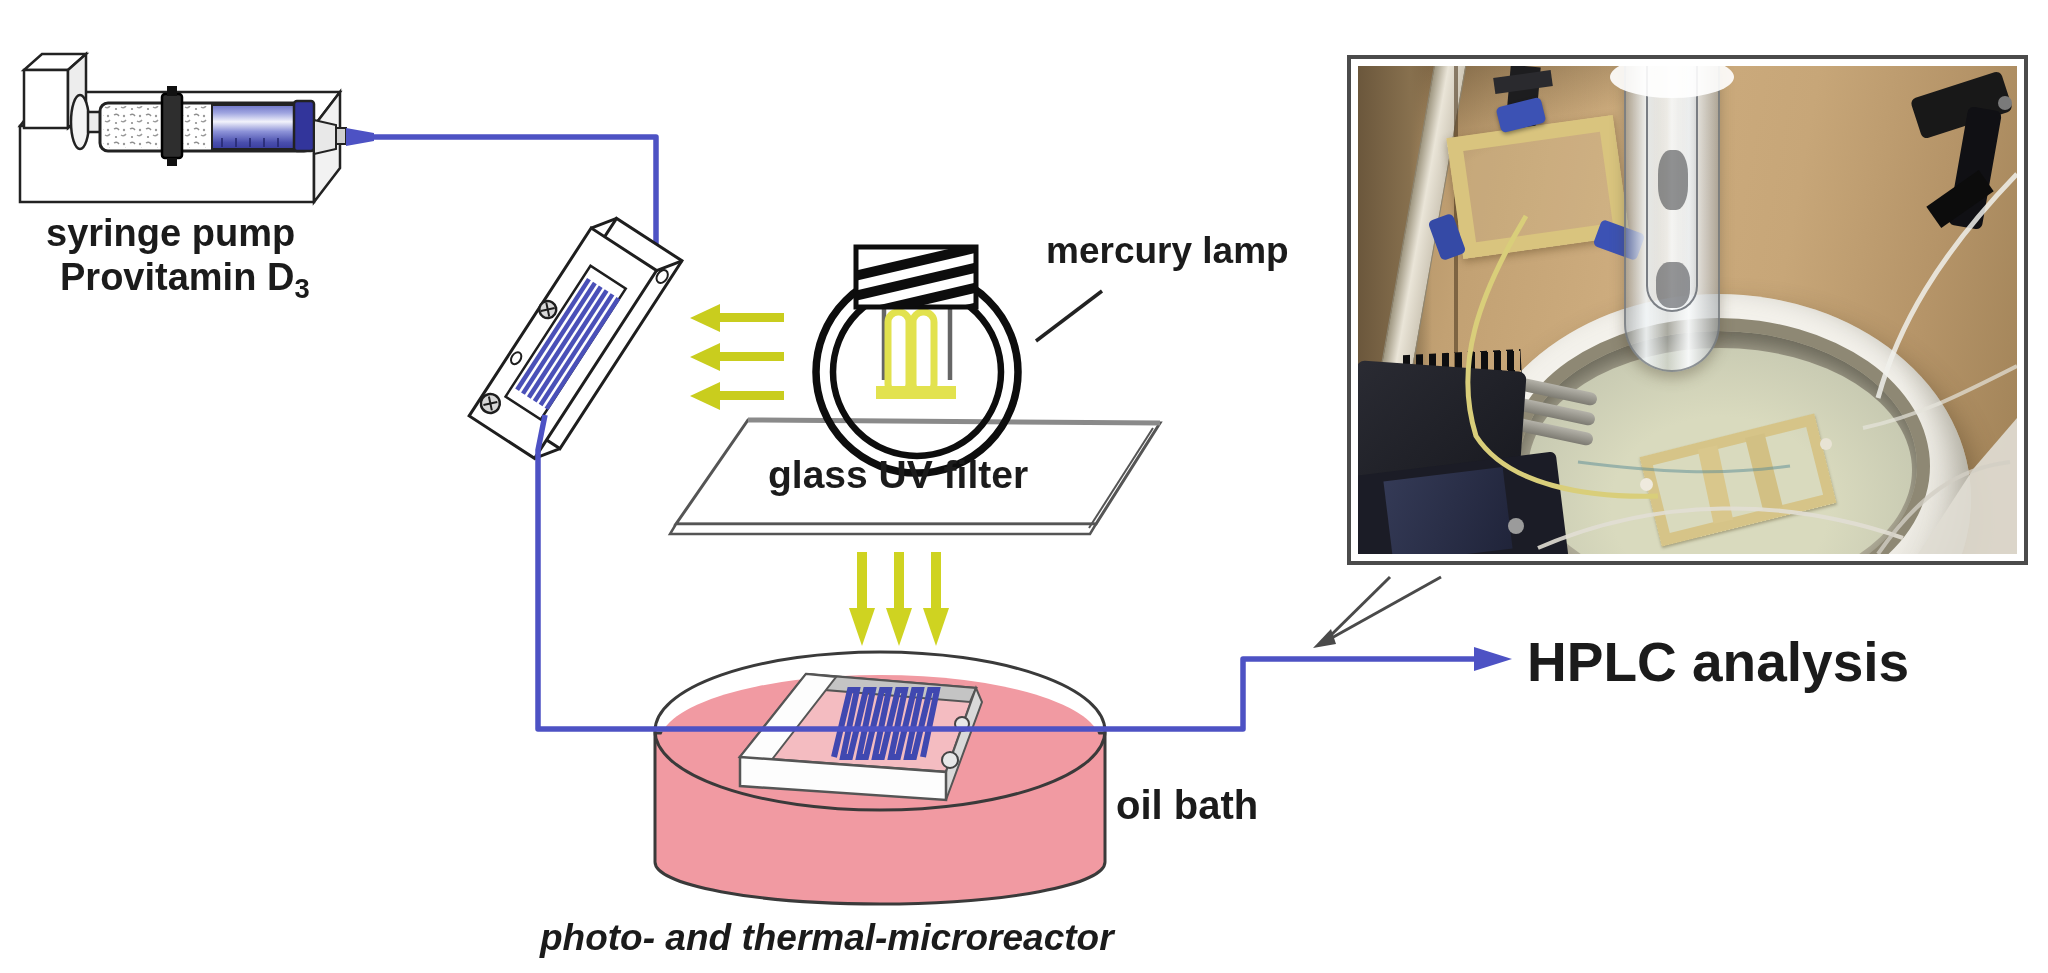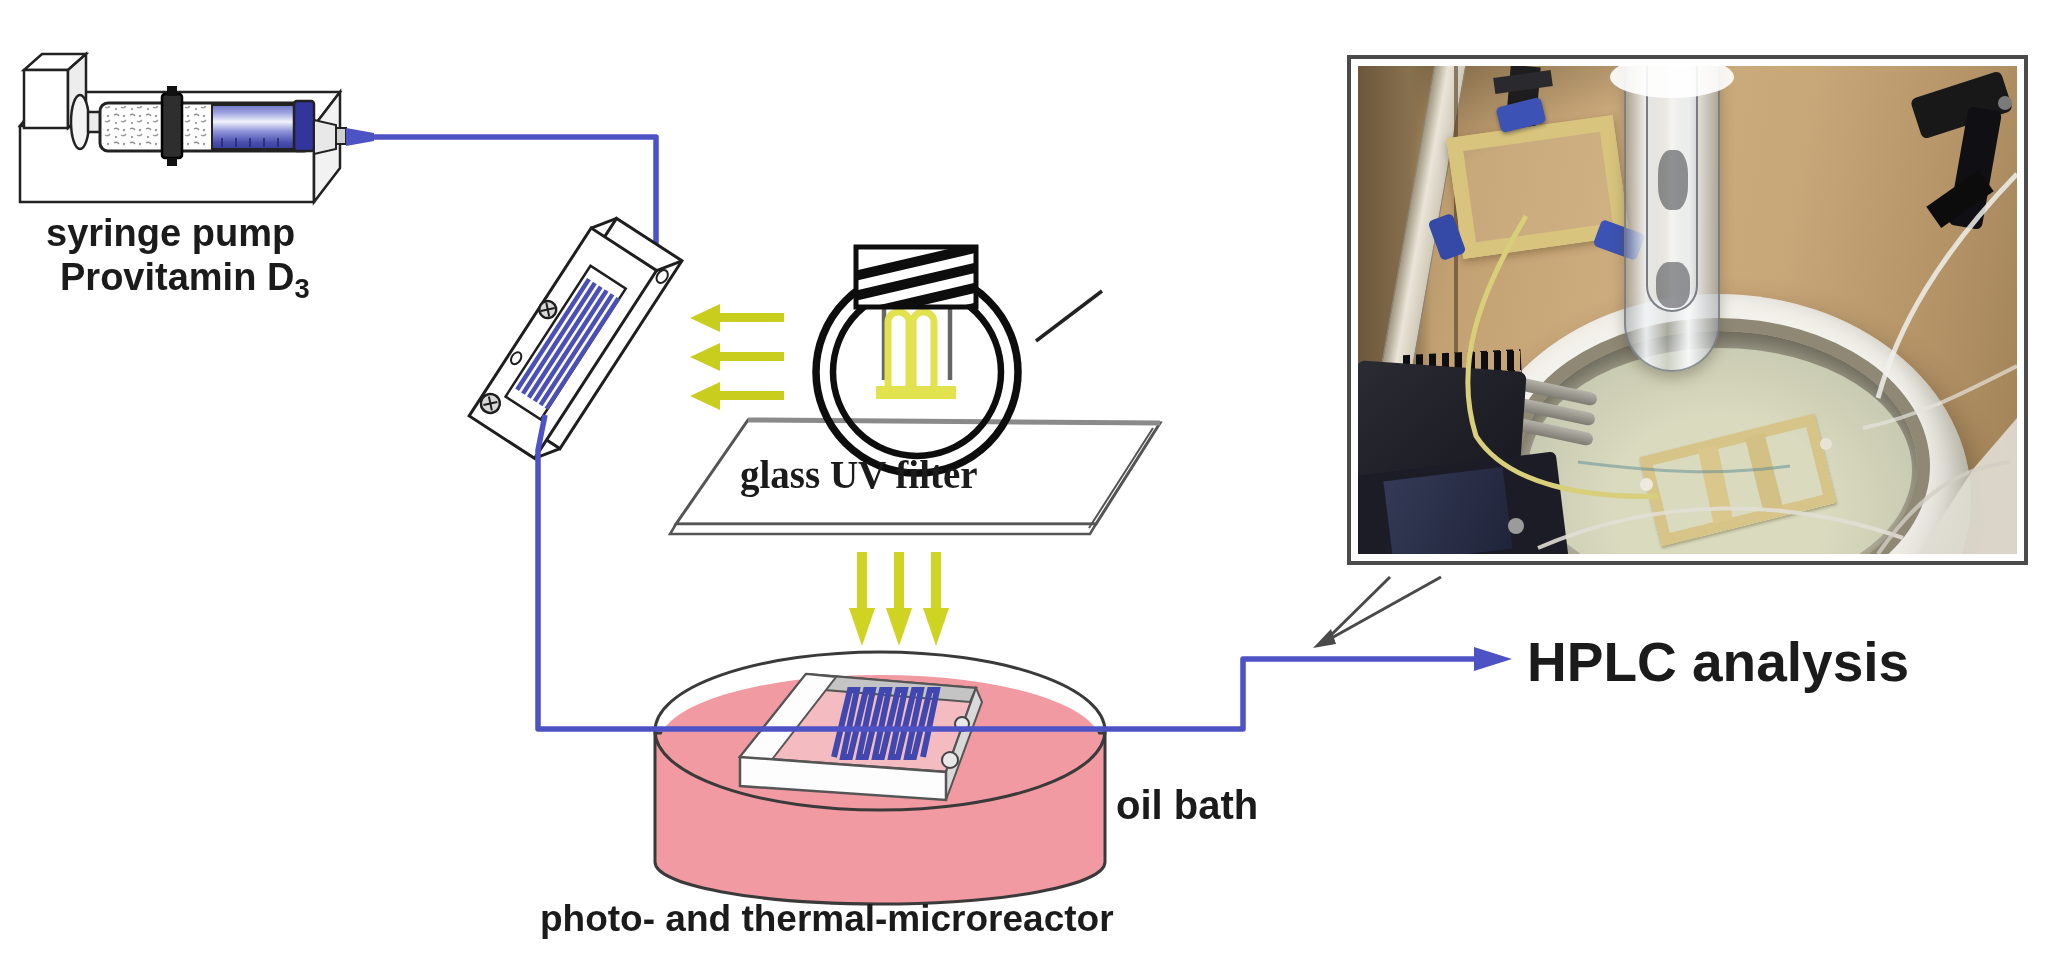--- a/index.html
+++ b/index.html
@@ -273,17 +273,18 @@
 
     <g stroke="#4a4a4a" stroke-width="3">
       <line x1="1390" y1="577" x2="1324" y2="642"></line>
       <line x1="1441" y1="577" x2="1328" y2="640"></line>
       <polygon points="1313,648 1331,629 1336,644" fill="#4a4a4a" stroke="none"></polygon>
     </g>
   </svg>
 
   <div class="label" style="left:46px;top:214px;font-size:38px;">syringe pump</div>
   <div class="label" style="left:60px;top:258px;font-size:38px;"><span>Provitamin D</span><sub>3</sub></div>
-  <div class="label" style="left:740px;top:455px;font-size:39px;font-family:Liberation Serif, serif;">glass UV filter</div>
+  <div class="label" style="left:1046px;top:232px;font-size:37px;">mercury lamp</div>
+  <div class="label" style="left:768px;top:455px;font-size:39px;">glass UV filter</div>
   <div class="label" style="left:1116px;top:784px;font-size:40px;">oil bath</div>
-  <div class="label" style="left:540px;top:900px;font-size:37px;">photo- and thermal-microreactor</div>
+  <div class="label" style="left:540px;top:919px;font-size:37px;font-style:italic;">photo- and thermal-microreactor</div>
   <div class="label" style="left:1527px;top:634px;font-size:55px;">HPLC analysis</div>
 </div>
 
 </body></html>

